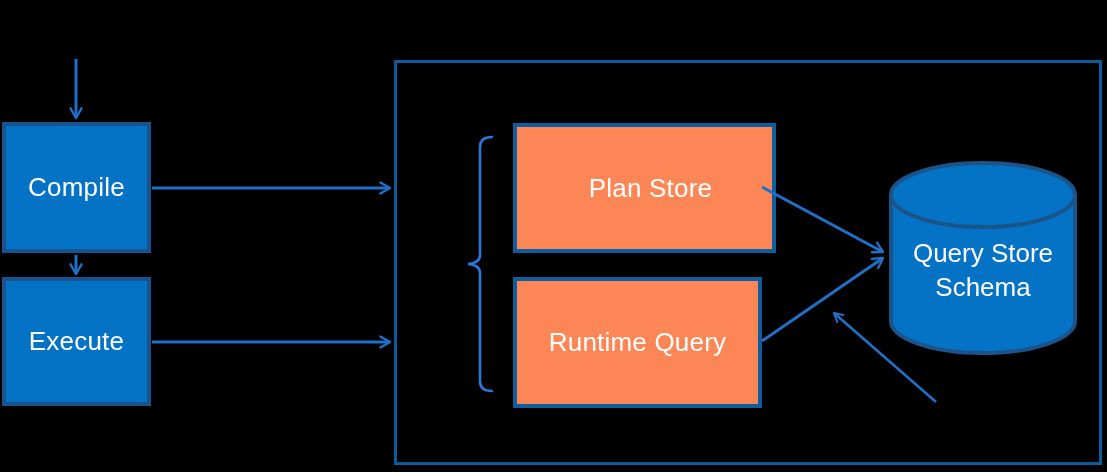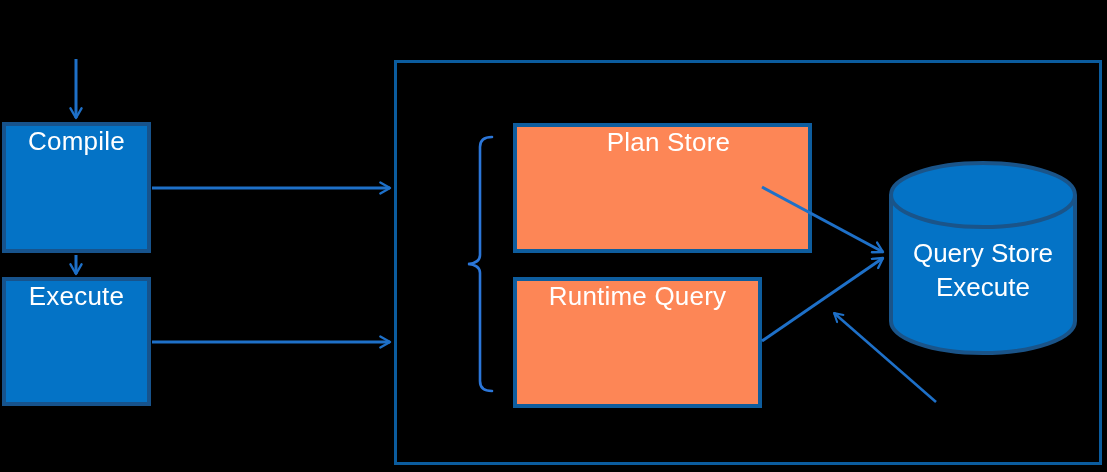--- a/index.html
+++ b/index.html
@@ -12,38 +12,39 @@
     width: 1107px;
     height: 472px;
     background: #000000;
     overflow: hidden;
     font-family: "Liberation Sans", sans-serif;
   }
   .node {
     position: absolute;
     box-sizing: border-box;
     display: flex;
+    align-items: center;
     justify-content: center;
     color: #ffffff;
     font-size: 26px;
     font-weight: 400;
     text-align: center;
     letter-spacing: 0.2px;
   }
   .node-blue {
     background: #0473C6;
     border: 4px solid #17538C;
   }
   .node-orange {
     background: #FD8656;
     border: 4px solid #0E5D9E;
   }
   #compile       { left: 2px;   top: 122px; width: 149px; height: 131px; }
   #execute       { left: 2px;   top: 277px; width: 149px; height: 129px; }
-  #plan-store    { left: 513px; top: 123px; width: 299px; height: 130px; padding-left: 12px; }
+  #plan-store    { left: 513px; top: 123px; width: 263px; height: 130px; padding-left: 12px; }
   #runtime-stats { left: 513px; top: 277px; width: 249px; height: 131px; }
   #container-box {
     position: absolute;
     box-sizing: border-box;
     left: 394px; top: 60px; width: 708px; height: 405px;
     border: 3px solid #0B5C9E;
     background: transparent;
   }
   #overlay {
     position: absolute;
@@ -105,15 +106,15 @@
     <line x1="762" y1="341" x2="883" y2="258" stroke="#1E70C8" stroke-width="3" marker-end="url(#arrowhead)"></line>
 
     <line x1="936" y1="402" x2="834" y2="313" stroke="#1E70C8" stroke-width="2.6" marker-end="url(#arrowhead)"></line>
 
     <g>
       <path d="M891,195 L891,321 A92,32 0 0 0 1075,321 L1075,195" fill="#0473C6" stroke="#1A5489" stroke-width="4" stroke-linejoin="round"></path>
       <ellipse cx="983" cy="195" rx="92" ry="32" fill="#0473C6" stroke="#1A5489" stroke-width="4"></ellipse>
     </g>
   </svg>
 
-  <div id="schema-label">Query Store Execute</div>
+  <div id="schema-label">Query Store Schema</div>
 
 </div>
 
 </body></html>

